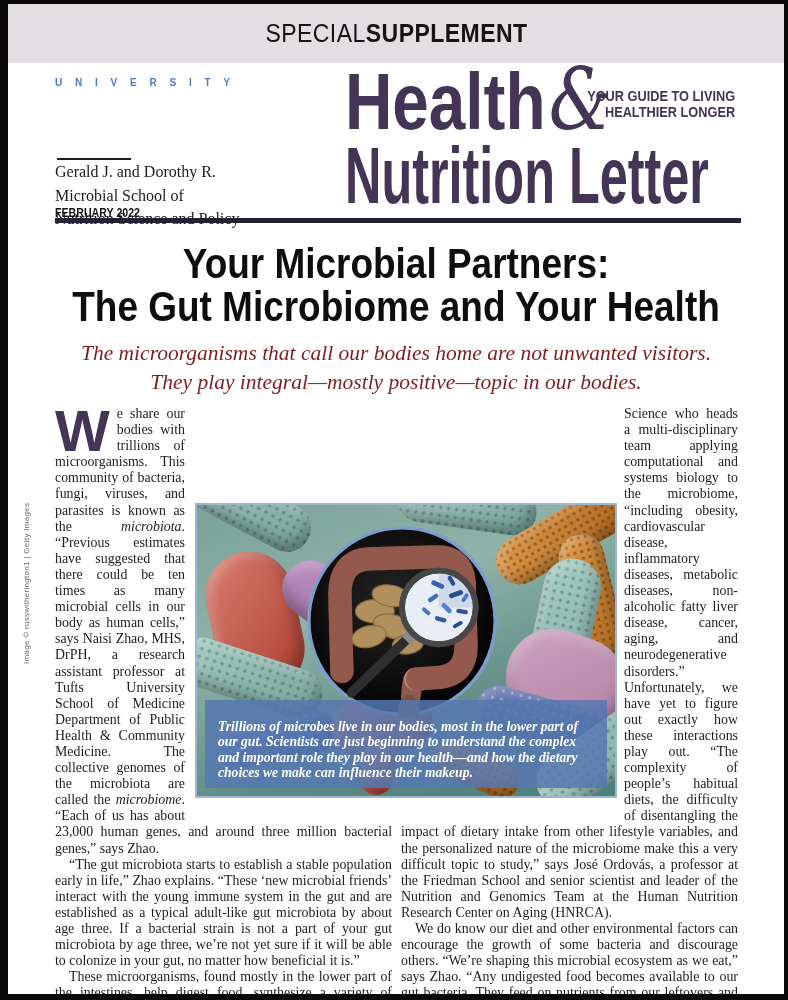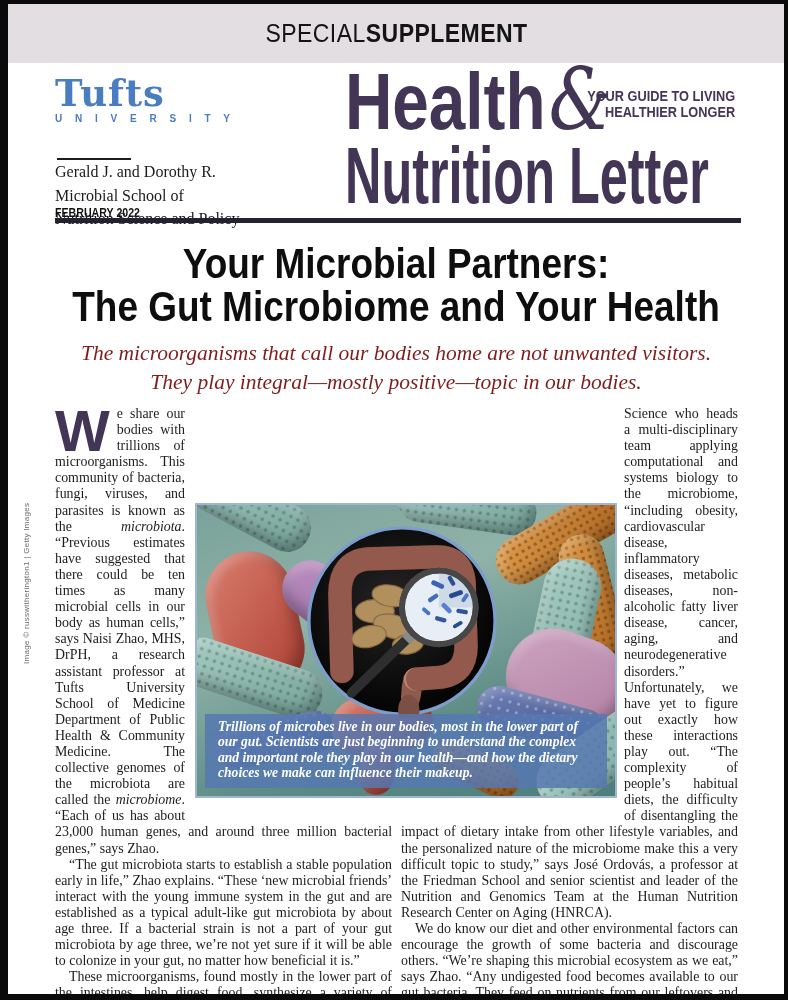--- a/index.html
+++ b/index.html
@@ -61,41 +61,40 @@
             linear-gradient(135deg,#dd9c4c,#a96320); background-size:7px 7px,100% 100%; }
   .bluem  { background-image:radial-gradient(rgba(255,255,255,.35) 1.2px, transparent 1.8px),
             linear-gradient(135deg,#6d7fb5,#42538c); background-size:9px 9px,100% 100%; }
   .redm   { background:linear-gradient(135deg,#d97f70,#ad3e31); }
   .purp   { background:linear-gradient(135deg,#bb8fc0,#94639e); }
   .pinkb  { background:linear-gradient(135deg,#cda4c0,#b27fa4); }
 
   .medallion { position:absolute; left:108px; top:19px; width:194px; height:194px; }
 
   .caption { position:absolute; left:8px; right:8px; bottom:8px; background:rgba(86,120,176,.85);
-             padding:5px 13px 7px 13px; color:#fff; font-style:italic; font-weight:bold;
+             padding:19px 13px 7px 13px; color:#fff; font-style:italic; font-weight:bold;
              font-size:13.6px; line-height:15.6px; text-align:left; }
 
   
   .credit { position:absolute; left:14px; top:660px; transform:rotate(-90deg); transform-origin:0 0;
             font-family:"Liberation Sans", sans-serif; font-size:8px; color:#6a6a6a;
             letter-spacing:.3px; white-space:nowrap; }
 </style>
 </head>
 <body>
 
 <div class="frame">
   <div class="page">
 
     <div class="banner">
       <div class="banner-text"><span class="w400">SPECIAL</span><span class="w800">SUPPLEMENT</span></div>
     </div>
 
     <div class="header">
       <div class="tufts">
-        <div class="tufts-word">Tufts</div>
         <div class="tufts-univ">U N I V E R S I T Y</div>
       </div>
       <div class="tufts-rule"></div>
       <div class="school">
         <div>Gerald J. and Dorothy R.</div>
         <div>Microbial School of</div>
         <div>Nutrition Science and Policy</div>
       </div>
       <div class="date">FEBRUARY 2022</div>
 

